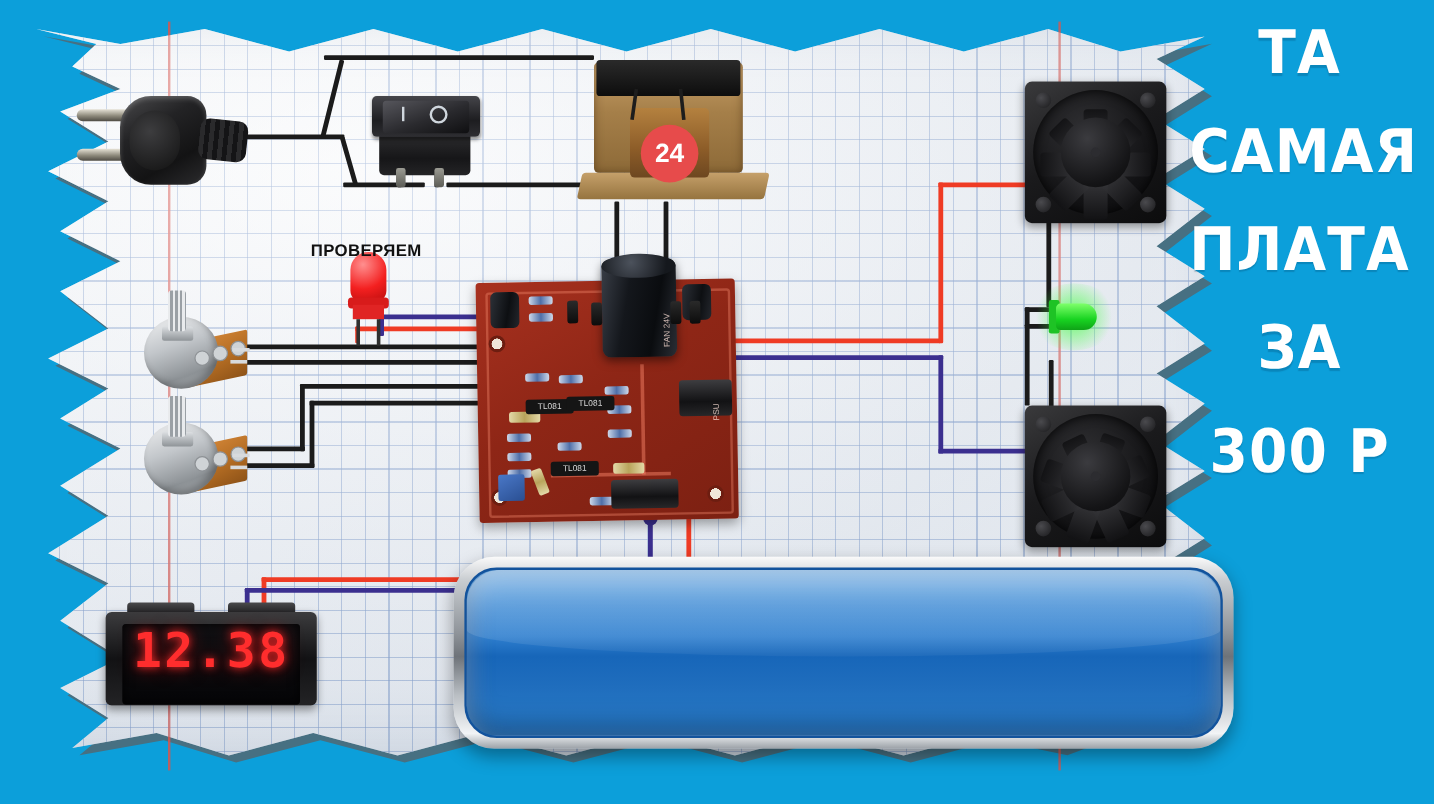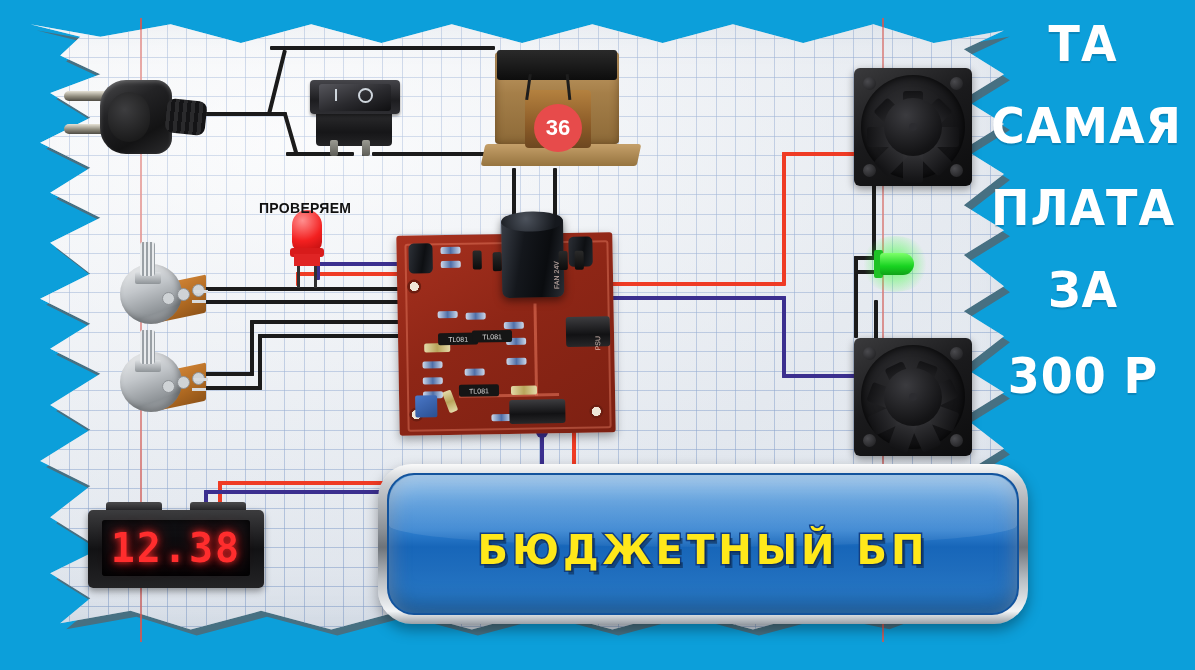--- a/index.html
+++ b/index.html
@@ -170,23 +170,23 @@
   .fan-hubdot{position:absolute;left:55px;top:55px;width:8px;height:8px;border-radius:50%;background:#2c2c30;}
   .fan-screw{position:absolute;width:13px;height:13px;border-radius:50%;
     background:radial-gradient(circle at 35% 35%,#4a4a4e,#19191b);}
 
   
   #voltmeter{position:absolute;left:88px;top:502px;width:176px;height:86px;}
   .vm-shell{position:absolute;left:0;top:8px;width:176px;height:78px;border-radius:5px;
     background:linear-gradient(180deg,#3c3c3e,#121214 50%,#232325);box-shadow:0 3px 7px rgba(0,0,0,.4);}
   .vm-tab{position:absolute;top:0;width:56px;height:12px;border-radius:3px;
     background:linear-gradient(180deg,#4a4a4c,#17171a);}
-  .vm-screen{position:absolute;left:14px;top:18px;width:148px;height:56px;border-radius:3px;
+  .vm-screen{position:absolute;left:14px;top:18px;width:148px;height:67px;border-radius:3px;
     background:linear-gradient(180deg,#111114,#050507);
-    display:flex;align-items:center;justify-content:center;
+    display:flex;justify-content:center;
     box-shadow:inset 0 0 10px rgba(0,0,0,.9);}
   .vm-digits{
     font-family:"DejaVu Sans Mono", monospace;font-weight:700;font-size:40px;letter-spacing:2px;
     color:#ff2d2d;text-shadow:0 0 7px rgba(255,45,45,.9),0 0 16px rgba(255,0,0,.55);
   }
 
   
   #pcb{position:absolute;left:398px;top:234px;width:216px;height:200px;
     background:linear-gradient(150deg,#a8311f 0%,#8e2616 45%,#7c2012 100%);
     border-radius:3px;box-shadow:0 4px 10px rgba(0,0,0,.35);transform:rotate(-1deg);}
@@ -291,21 +291,21 @@
     <div class="sw-term" style="left:52px;top:62px;"></div>
   </div>
 
   <div id="trafo">
     <div class="tr-foot"></div>
     <div class="tr-core"></div>
     <div class="tr-top"></div>
     <div class="tr-bob"></div>
     <div class="tr-lead" style="left:44px;top:30px;height:26px;transform:rotate(8deg);"></div>
     <div class="tr-lead" style="left:84px;top:30px;height:26px;transform:rotate(-6deg);"></div>
-    <div class="tr-badge">36</div>
+    <div class="tr-badge">24</div>
   </div>
 
   <div id="led-red">
     <div class="ledr-dome"></div>
     <div class="ledr-rim"></div>
     <div class="ledr-body"></div>
     <div class="ledr-leg" style="left:5px;"></div>
     <div class="ledr-leg" style="left:22px;"></div>
   </div>
   <div id="ovl-label">ПРОВЕРЯЕМ</div>
@@ -436,17 +436,16 @@
 
   <div class="side-title" style="top:18px;">ТА</div>
   <div class="side-title" style="top:100px;">САМАЯ</div>
   <div class="side-title" style="top:182px;">ПЛАТА</div>
   <div class="side-title" style="top:264px;">ЗА</div>
   <div class="side-title" style="top:350px;">300 Р</div>
 
   <div id="banner">
     <div id="banner-inner">
       <div id="banner-gloss"></div>
-      <div class="banner-line l2">БЮДЖЕТНЫЙ БП</div>
     </div>
   </div>
 
 </div>
 
 </body></html>

